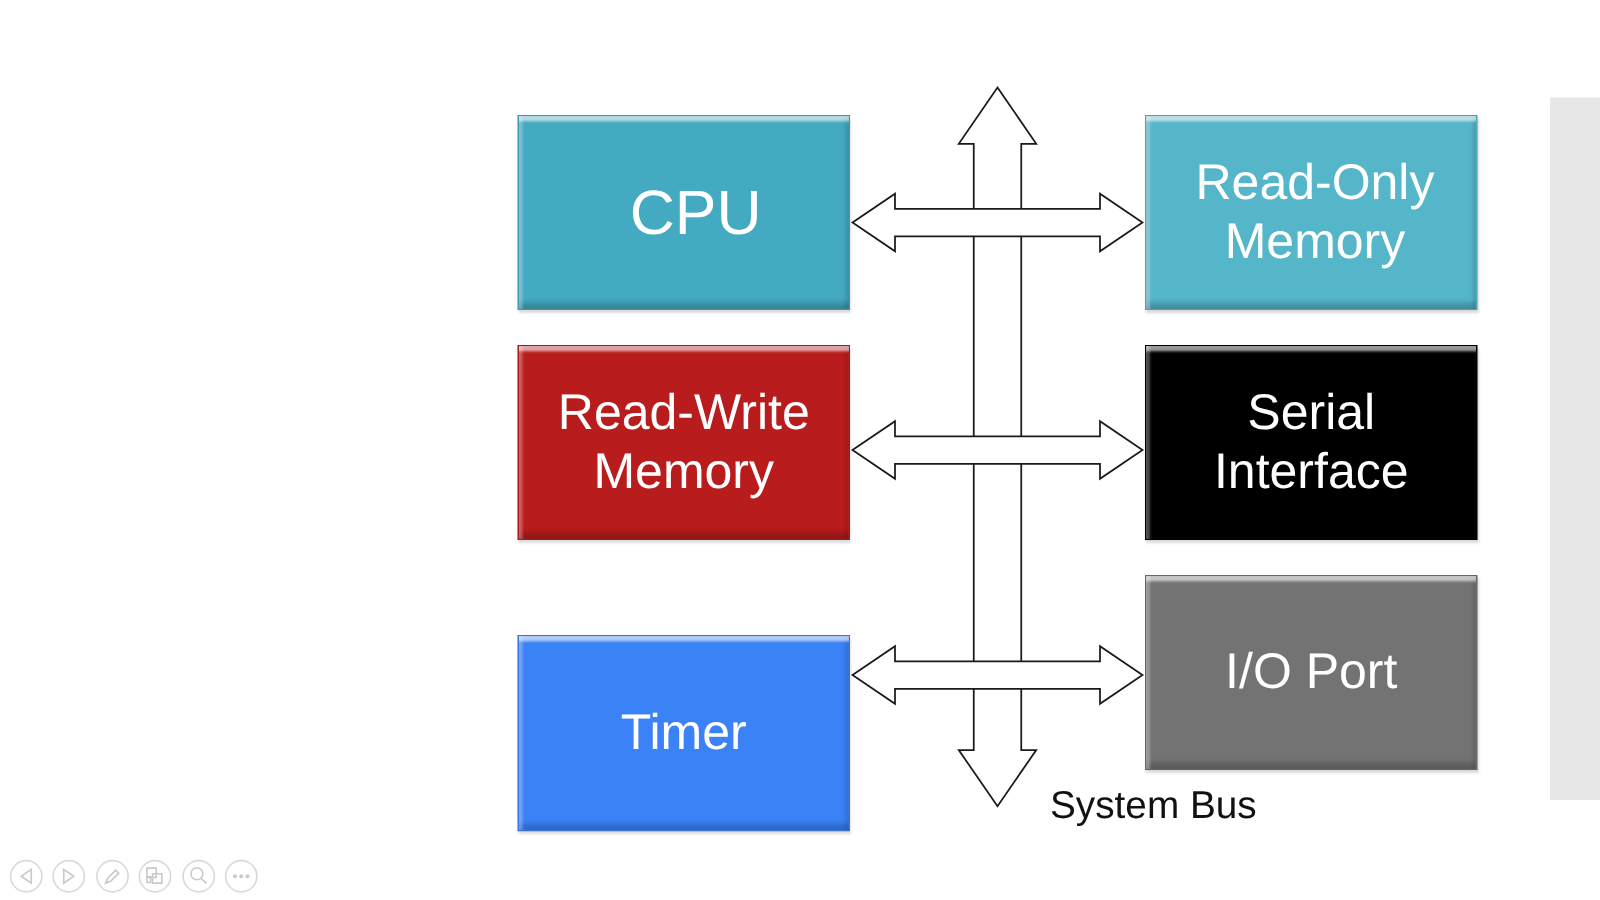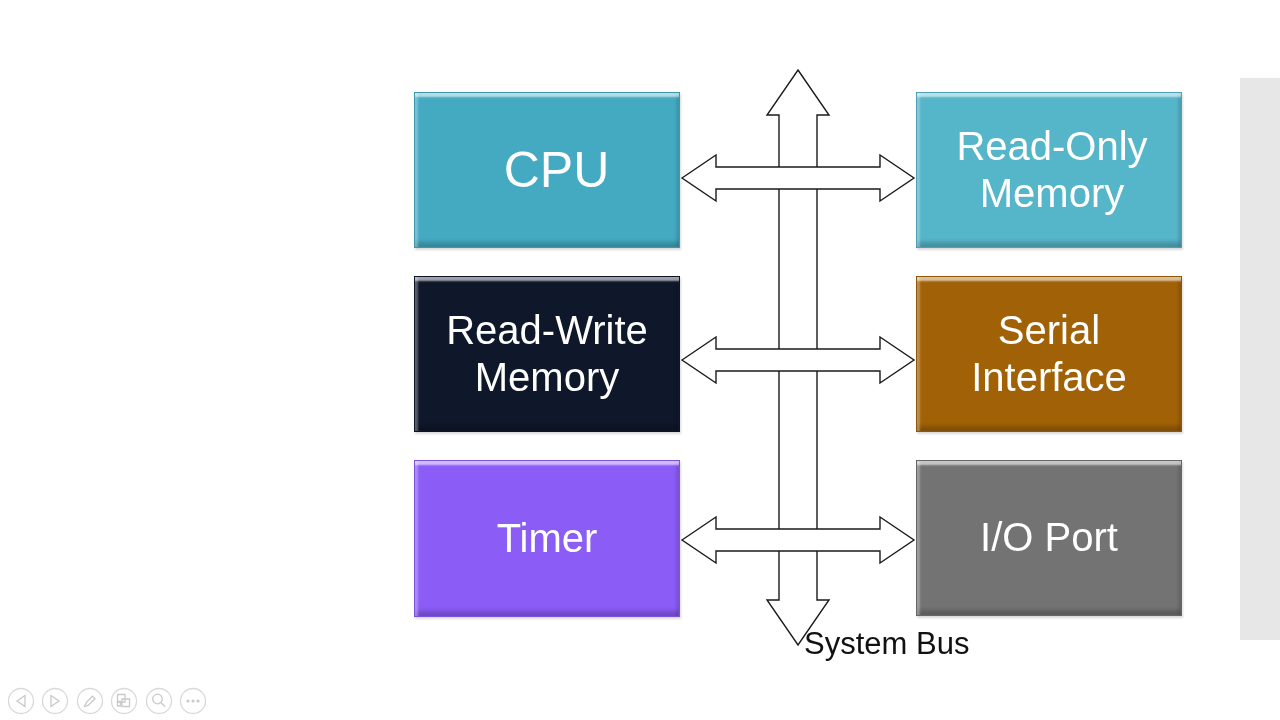--- a/index.html
+++ b/index.html
@@ -61,21 +61,21 @@
   
   #arrows {
     position: absolute; left: 0; top: 0;
     width: 1280px; height: 720px;
     pointer-events: none;
   }
   #arrows path { fill: #ffffff; stroke: #1a1a1a; stroke-width: 1.4; stroke-linejoin: miter; }
   
   .bus-label {
     position: absolute;
-    left: 804px; top: 626px;
+    left: 840px; top: 626px;
     font-size: 31px;
     color: #111111;
     white-space: nowrap;
   }
   
   #toolbar {
     position: absolute; left: 2px; top: 685px;
     width: 230px; height: 34px;
   }
   #toolbar .ring { fill: none; stroke: #d9d9d9; stroke-width: 1.3; }
@@ -90,27 +90,27 @@
 
 
   <div class="side-strip" style="background-color: rgb(231, 231, 231);"></div>
 
   <div class="block cpu" style="background-color: rgb(67, 170, 193);">
     <span>CPU</span>
   </div>
   <div class="block rom" style="background-color: rgb(85, 181, 201); padding-left: 24px;">
     <span>Read-Only Memory</span>
   </div>
-  <div class="block rwm" style="background-color: #0f172a;">
+  <div class="block rwm" style="background-color: #b91c1c;">
     <span>Read-Write Memory</span>
   </div>
-  <div class="block serial" style="background-color: #a16207;">
+  <div class="block serial" style="background-color: #000000;">
     <span>Serial Interface</span>
   </div>
-  <div class="block timer" style="background-color: #8b5cf6;">
+  <div class="block timer" style="background-color: #3b82f6; margin-top: 48px;">
     <span>Timer</span>
   </div>
   <div class="block io" style="background-color: #737373;">
     <span>I/O Port</span>
   </div>
 
   <svg id="arrows" viewBox="0 0 1280 720">
     <path d="M798,70 L829,115 L817,115 L817,600 L829,600 L798,645 L767,600 L779,600 L779,115 L767,115 Z"></path>
     <path d="M682,178 L716,155 L716,167 L880,167 L880,155 L914,178 L880,201 L880,189 L716,189 L716,201 Z"></path>
     <path d="M682,360 L716,337 L716,349 L880,349 L880,337 L914,360 L880,383 L880,371 L716,371 L716,383 Z"></path>

